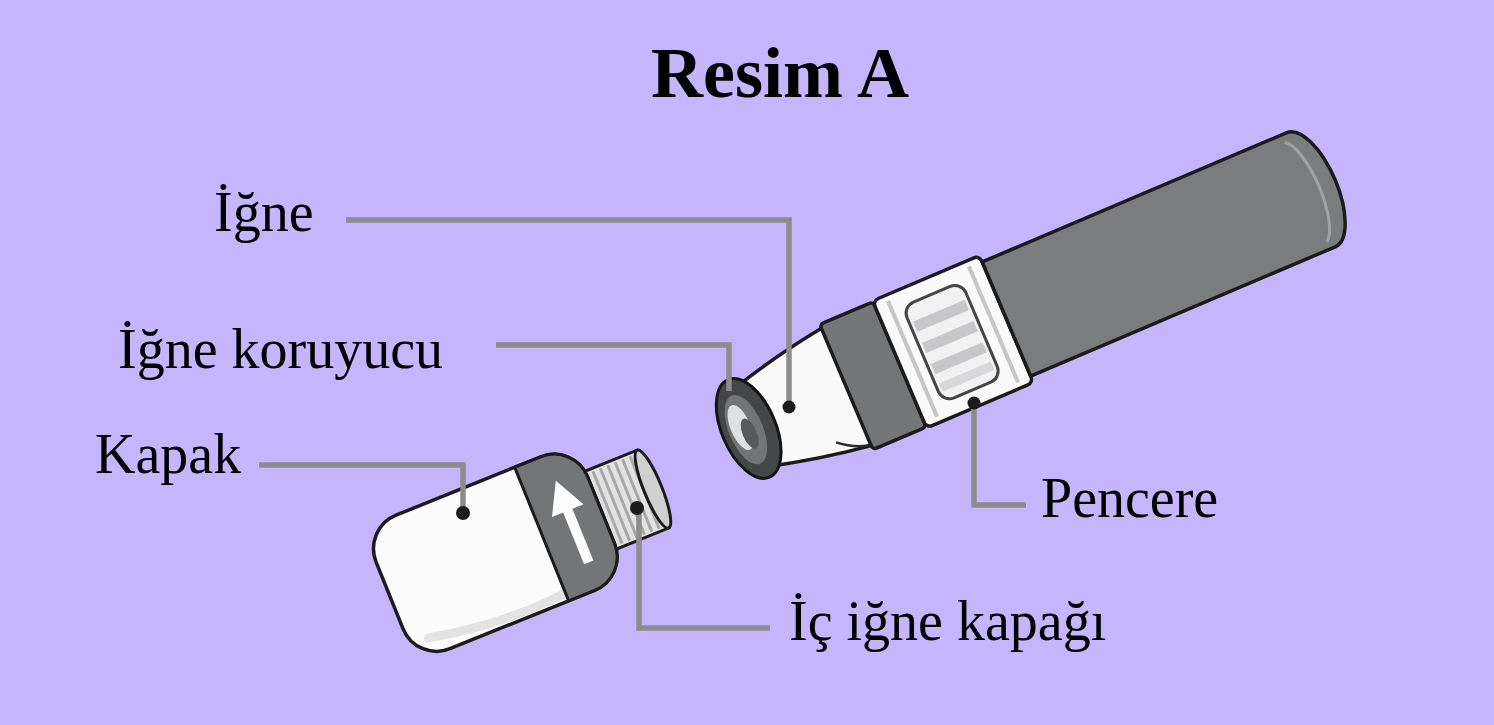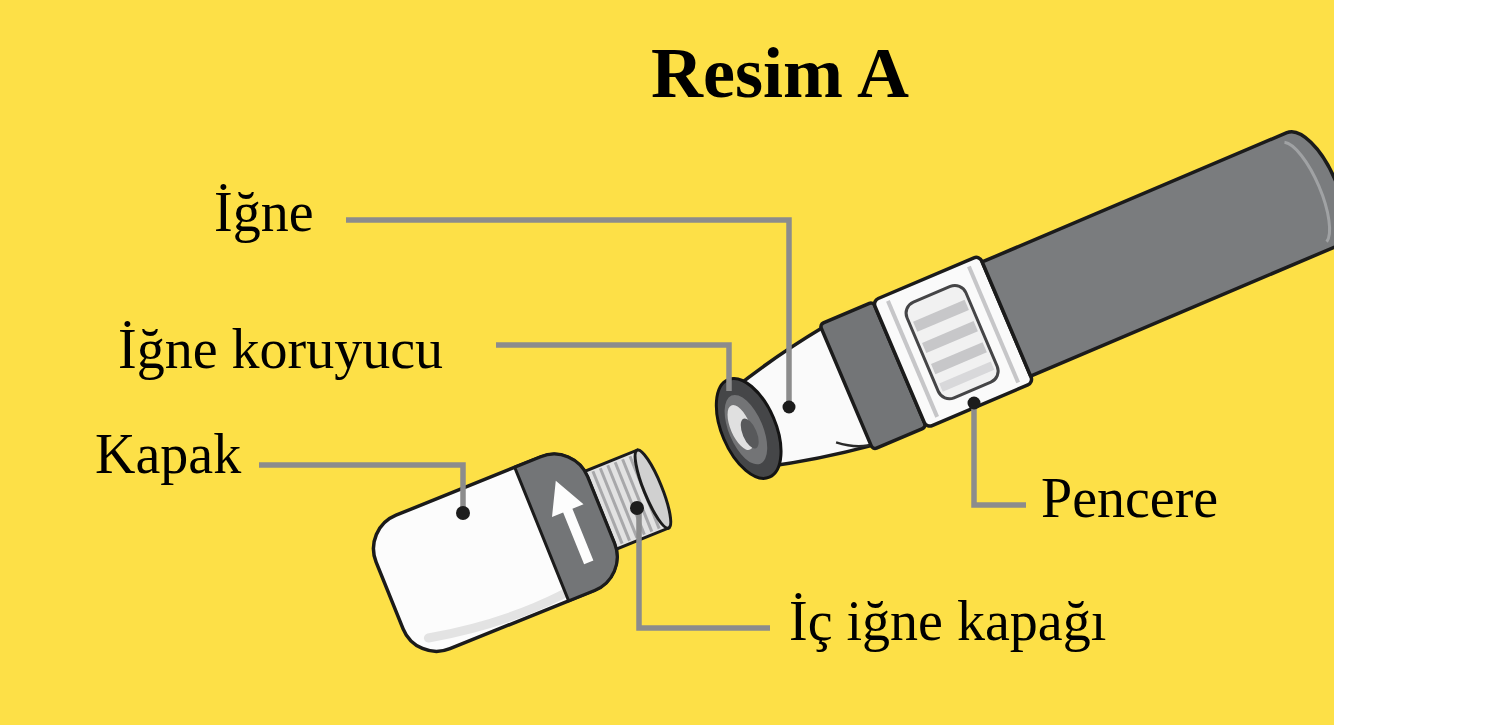--- a/index.html
+++ b/index.html
@@ -1,20 +1,20 @@
 <!DOCTYPE html>
 <html><head>
 <meta charset="utf-8">
 <style>
   html, body { margin: 0; padding: 0; background: #ffffff; }
   .figure-wrap {
-    width: 1334px;
+    width: 1494px;
     height: 725px;
     position: relative;
-    background: #fde047;
+    background: #c4b5fd;
     overflow: hidden;
     font-family: "Liberation Serif", serif;
     text-align: right;
   }
   svg { display: block; }
   .fig-title   { font-family: "Liberation Serif", serif; font-weight: bold; font-size: 72px; fill: #000000; }
   .part-label  { font-family: "Liberation Serif", serif; font-size: 56px; fill: #000000; }
   .leader      { stroke: #8c8c8c; stroke-width: 5.5; fill: none; }
   .outline     { stroke: #1b1b1b; }
 </style>

